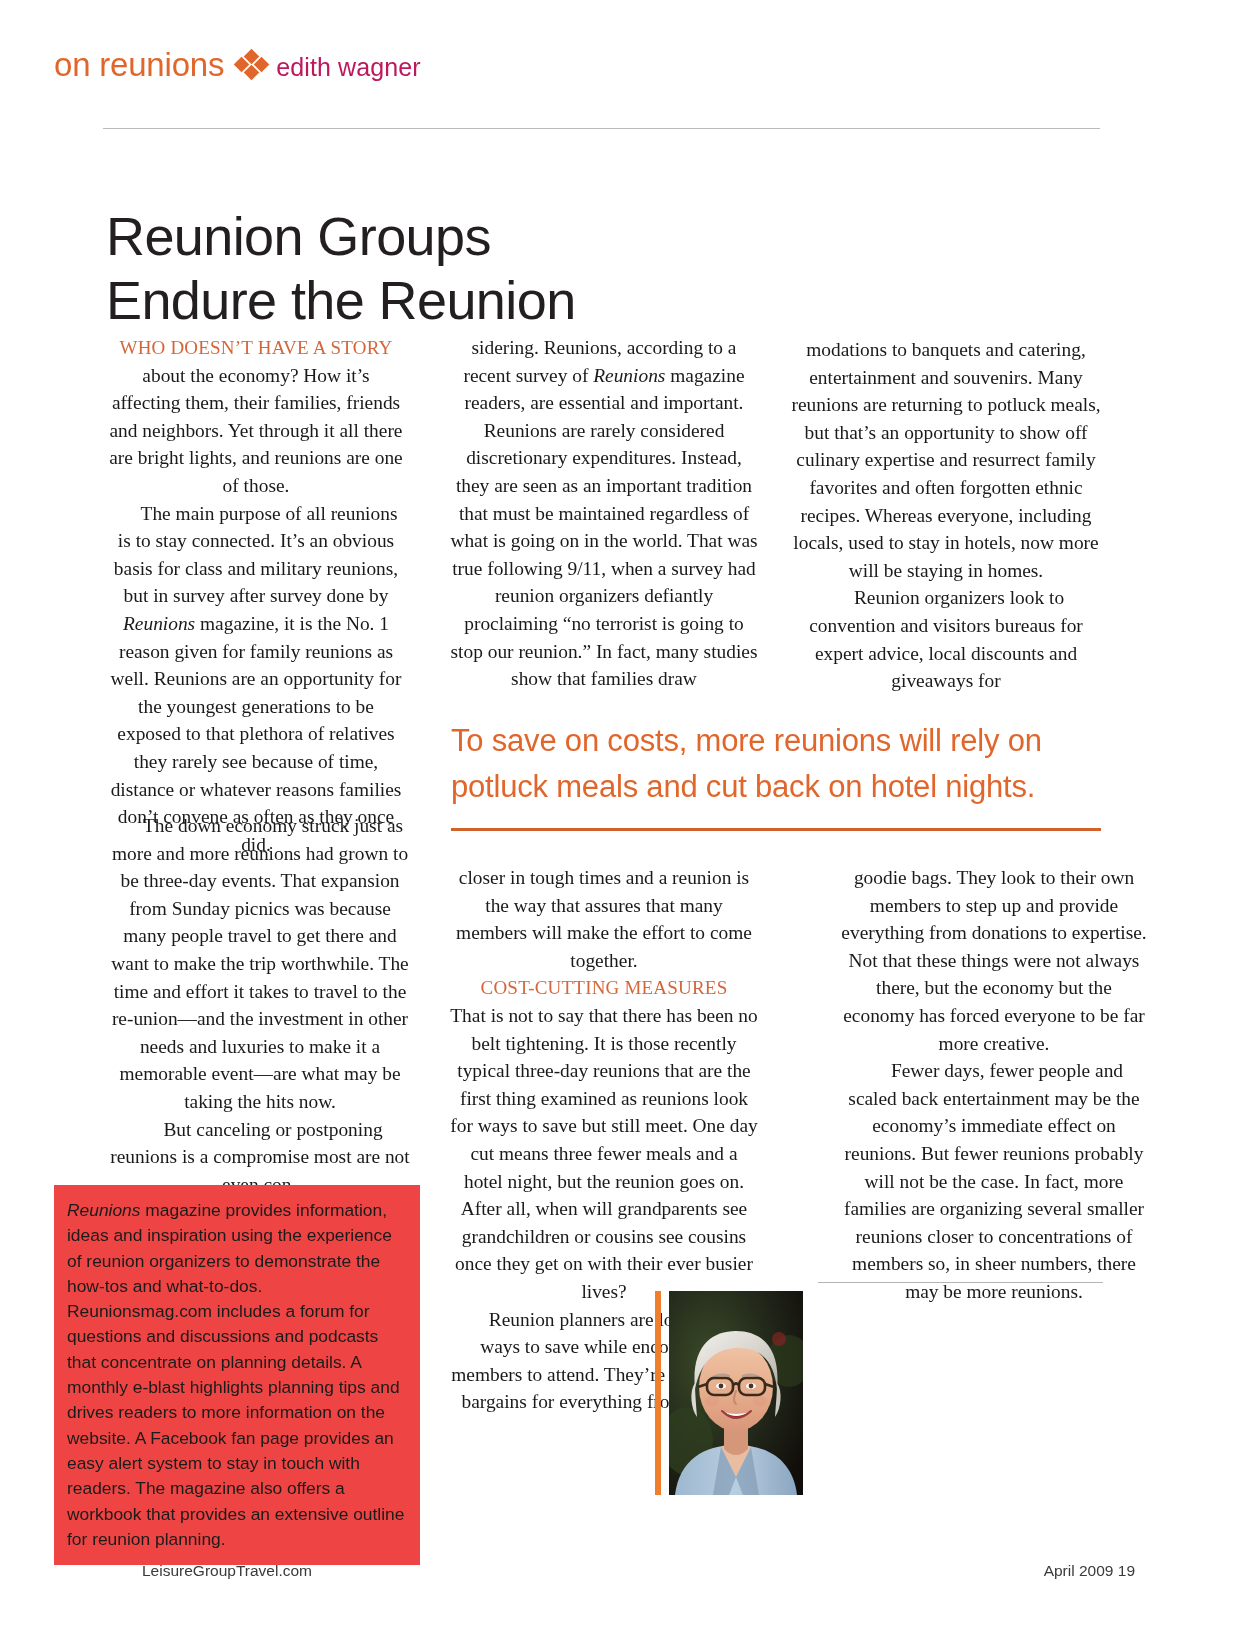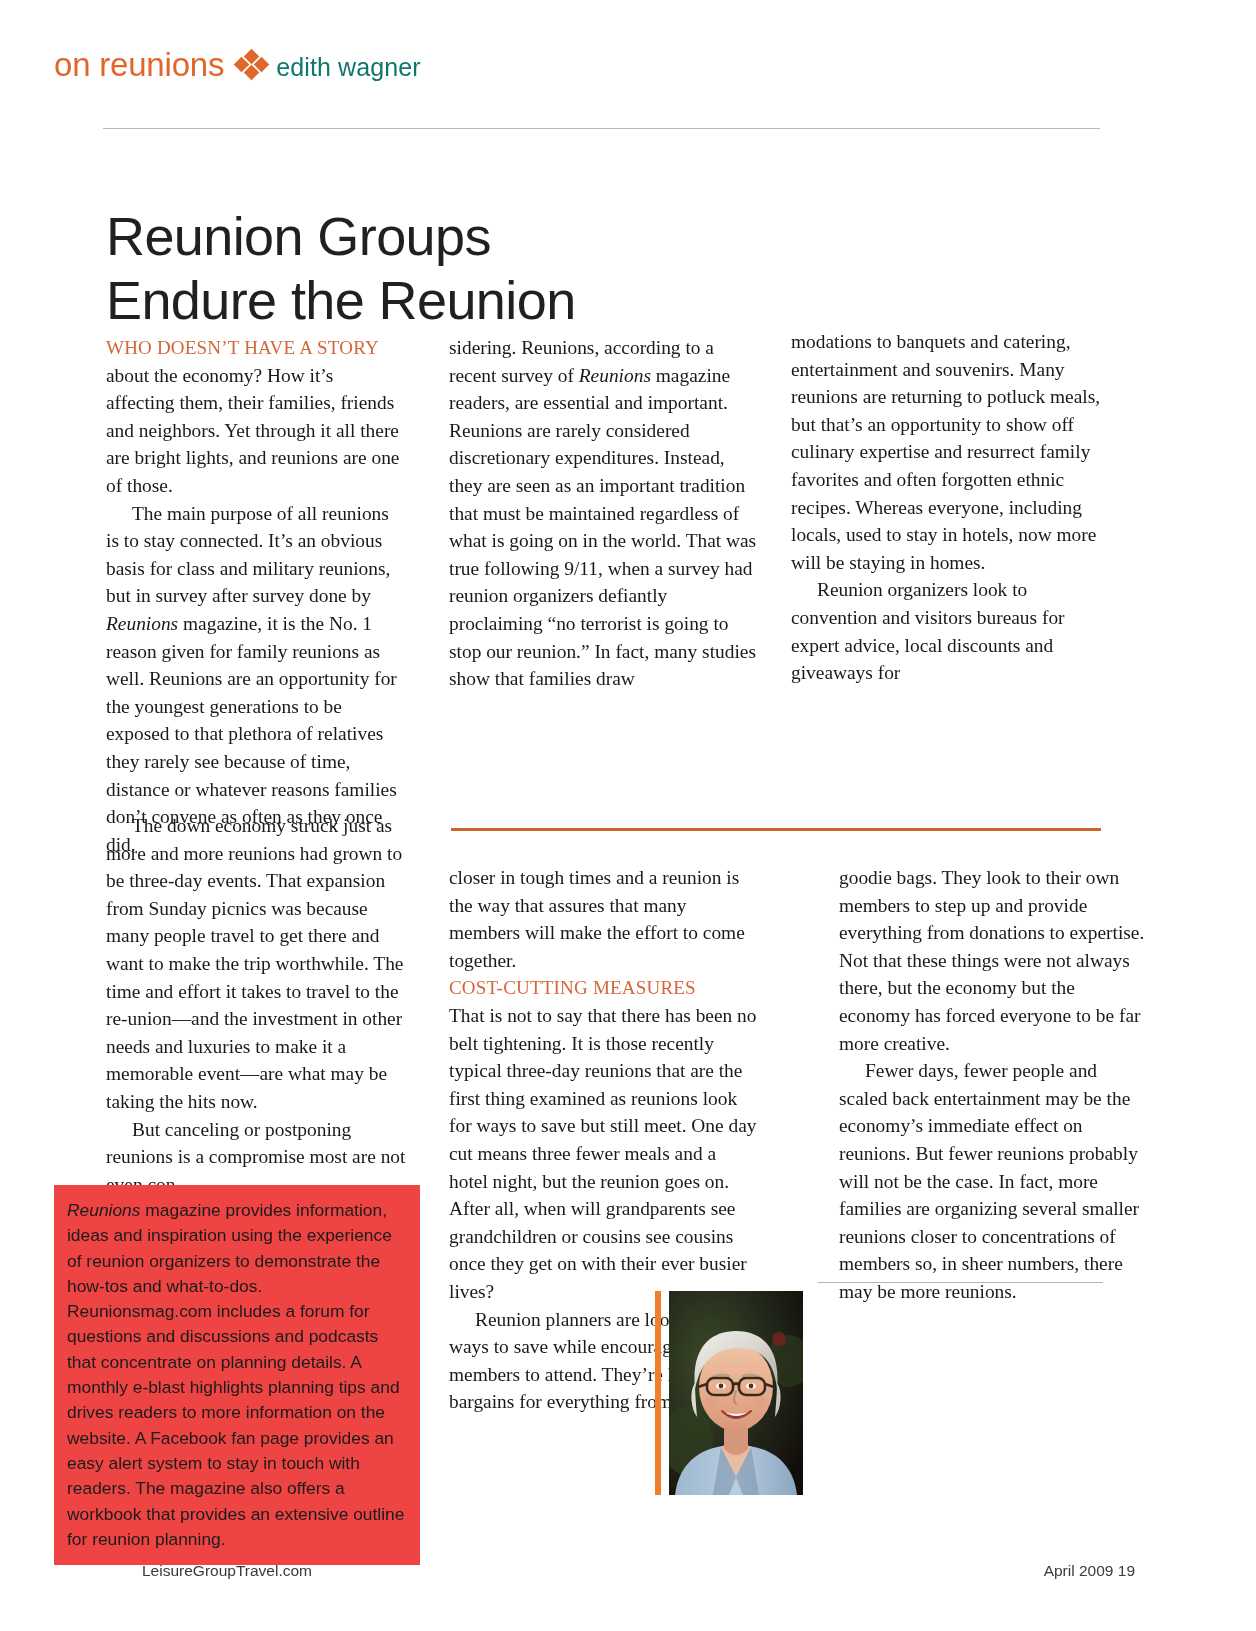--- a/index.html
+++ b/index.html
@@ -50,21 +50,21 @@
     height: 11px;
     transform: rotate(45deg);
   }
   .masthead-diamonds i.d1 { left: 0px;  top: 9px; }
   .masthead-diamonds i.d2 { left: 10px; top: 1px; }
   .masthead-diamonds i.d3 { left: 10px; top: 17px; }
   .masthead-diamonds i.d4 { left: 20px; top: 9px; }
   .masthead-author {
     font-family: "Liberation Sans", sans-serif;
     font-size: 25px;
-    color: #0f766e;
+    color: #be185d;
     font-weight: 400;
     letter-spacing: 0.1px;
   }
 
   .rule-top {
     position: absolute;
     left: 103px;
     top: 128px;
     width: 997px;
     height: 1px;
@@ -83,41 +83,41 @@
     font-weight: 400;
     color: #231f20;
     letter-spacing: -0.6px;
   }
 
   
   .col {
     position: absolute;
     font-size: 19.4px;
     line-height: 27.6px;
-    text-align: left;
+    text-align: center;
     color: #1a1a1a;
   }
   .col p { margin: 0; }
   .col p.indent { text-indent: 26px; }
   .kicker {
     color: #D4663A;
     font-size: 19px;
     letter-spacing: 0.2px;
   }
   .sec-head {
     color: #D4663A;
     font-size: 19px;
     letter-spacing: 0.2px;
     margin-top: 27.6px;
   }
 
   
   #col1-top { left: 106px; top: 334px; width: 300px; }
   #col2-top { left: 449px; top: 334px; width: 310px; }
-  #col3-top { left: 791px; top: 328px; width: 310px; }
+  #col3-top { left: 791px; top: 336px; width: 310px; }
 
   
   #col1-bottom { left: 106px; top: 812px; width: 308px; }
   #col2-bottom { left: 449px; top: 864px; width: 310px; }
   #col3-bottom { left: 791px; top: 864px; width: 310px; margin-left: 48px; }
 
   
   .pullquote {
     position: absolute;
     left: 451px;
@@ -252,20 +252,21 @@
 
   <div class="col" id="col2-top">
     <p><span>sidering. Reunions, according to a recent survey of </span><em>Reunions</em><span> magazine readers, are essential and important. Reunions are rarely considered discretionary expenditures. Instead, they are seen as an important tradition that must be maintained regardless of what is going on in the world. That was true following 9/11, when a survey had reunion organizers defiantly proclaiming “no terrorist is going to stop our reunion.” In fact, many studies show that families draw</span></p>
   </div>
 
   <div class="col" id="col3-top">
     <p>modations to banquets and catering, entertainment and souvenirs. Many reunions are returning to potluck meals, but that’s an opportunity to show off culinary expertise and resurrect family favorites and often forgotten ethnic recipes. Whereas everyone, including locals, used to stay in hotels, now more will be staying in homes.</p>
     <p class="indent">Reunion organizers look to convention and visitors bureaus for expert advice, local discounts and giveaways for</p>
   </div>
 
+  <div class="pullquote">To save on costs, more reunions will rely on potluck meals and cut back on hotel nights.</div>
   <div class="pull-rule"></div>
 
   <div class="col" id="col2-bottom">
     <p>closer in tough times and a reunion is the way that assures that many members will make the effort to come together.</p>
     <p class="sec-head">COST-CUTTING MEASURES</p>
     <p>That is not to say that there has been no belt tightening. It is those recently typical three-day reunions that are the first thing examined as reunions look for ways to save but still meet. One day cut means three fewer meals and a hotel night, but the reunion goes on. After all, when will grandparents see grandchildren or cousins see cousins once they get on with their ever busier lives?</p>
     <p class="indent">Reunion planners are looking for ways to save while encouraging members to attend. They’re looking for bargains for everything from accom-</p>
   </div>
 
   <div class="col" id="col3-bottom">

